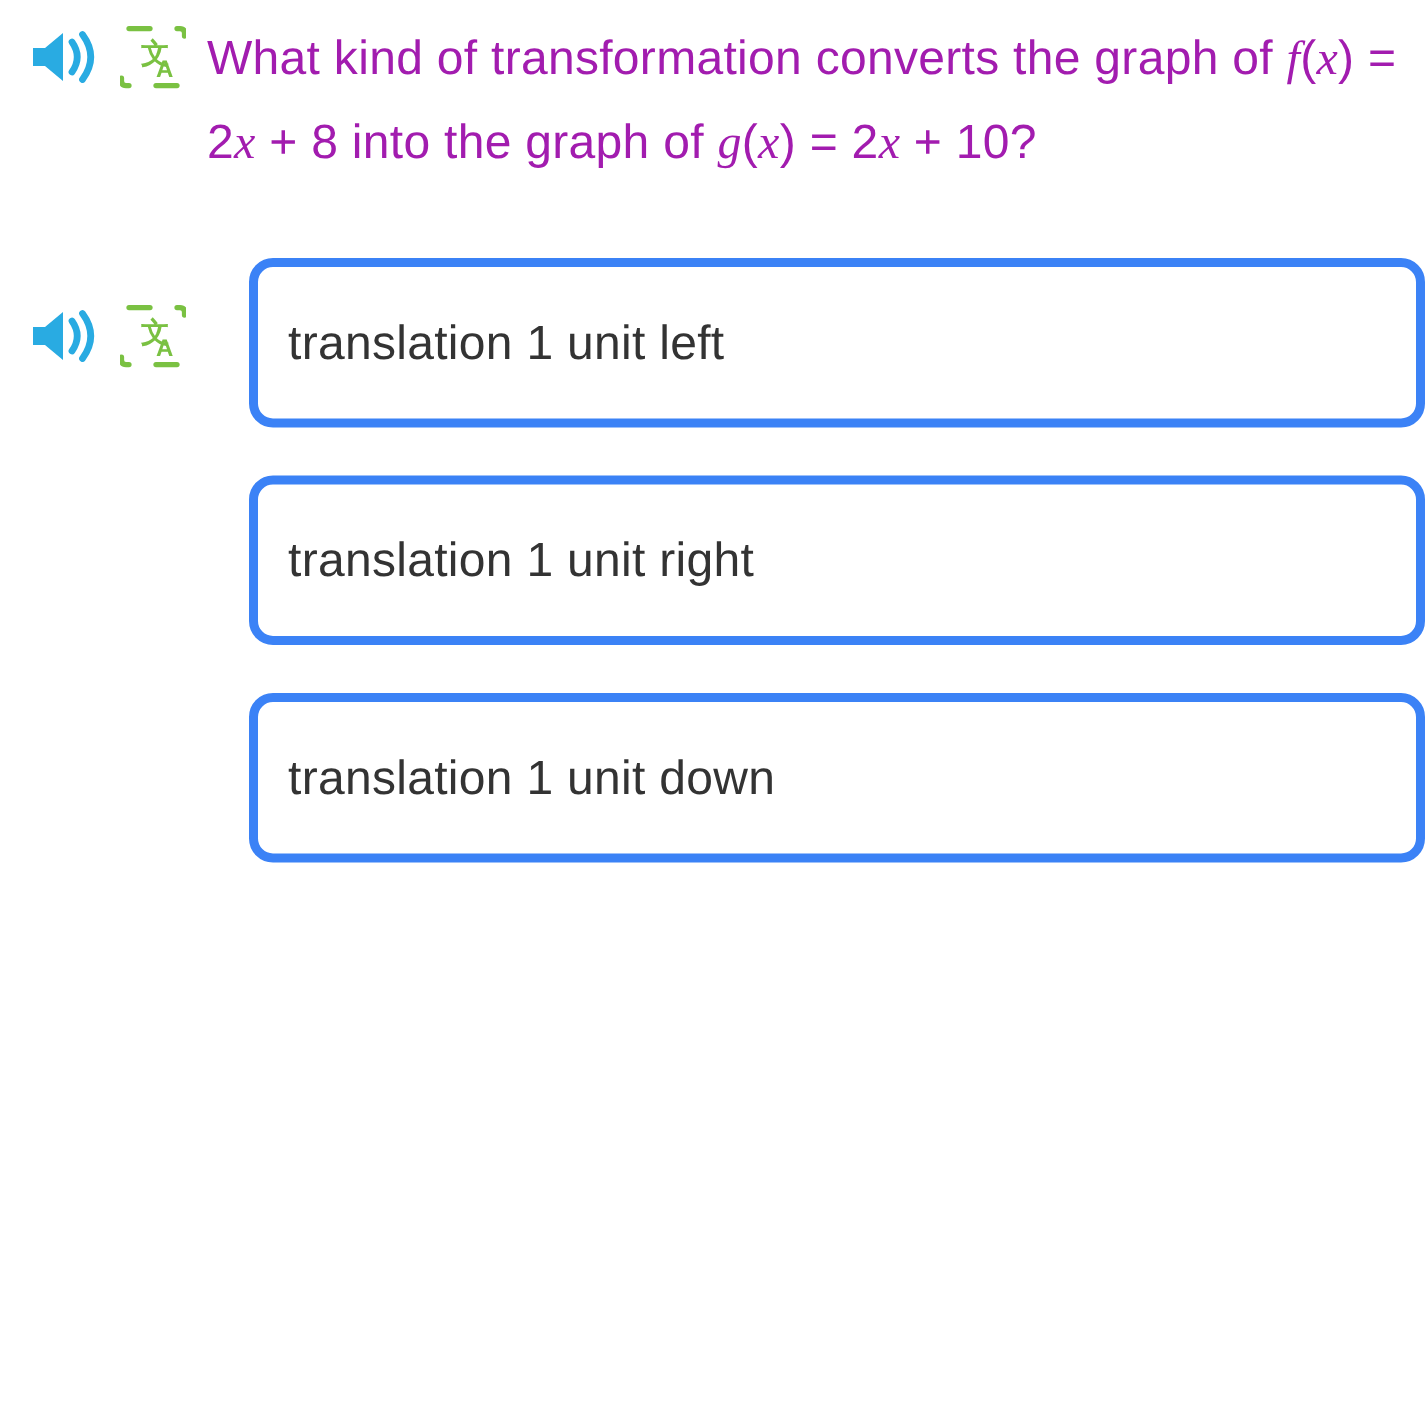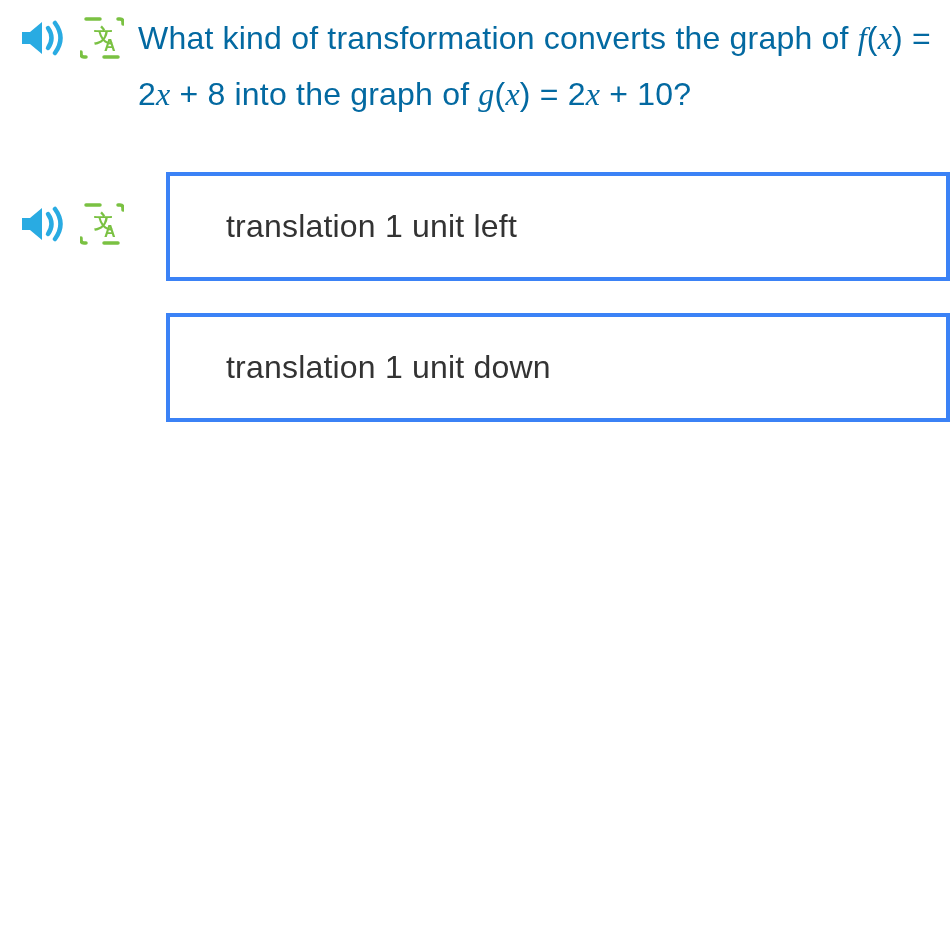--- a/index.html
+++ b/index.html
@@ -24,21 +24,21 @@
     .icon-group {
       display: flex;
       align-items: center;
       gap: 12px;
       flex-shrink: 0;
       padding-top: 6px;
     }
     .question-text {
       font-size: 32px;
       line-height: 1.75;
-      color: #0369a1;
+      color: #a21caf;
       letter-spacing: 0.2px;
     }
     .question-text .math-fn {
       font-style: italic;
       font-family: Georgia, 'Times New Roman', serif;
     }
     .question-text .math-var {
       font-style: italic;
       font-family: Georgia, 'Times New Roman', serif;
     }
@@ -54,24 +54,24 @@
       flex-shrink: 0;
       padding-top: 30px;
     }
     .answer-list {
       display: flex;
       flex-direction: column;
       gap: 32px;
       flex: 1;
     }
     .answer-button {
-      border: 4px solid #3b82f6;
-      border-radius: 0;
+      border: 6px solid #3b82f6;
+      border-radius: 16px;
       background: #ffffff;
-      padding: 32px 56px;
+      padding: 32px 20px;
       font-size: 32px;
       color: #333333;
       text-align: left;
       cursor: pointer;
       font-family: Verdana, Geneva, sans-serif;
       width: 100%;
       letter-spacing: 0.2px;
     }
     .speaker-icon {
       width: 48px;
@@ -130,16 +130,19 @@
         <text x="14" y="26" font-size="19" fill="#7ac142" font-family="Arial" font-weight="bold">文</text>
         <text x="24" y="35" font-size="16" fill="#7ac142" font-family="Arial" font-weight="bold">A</text>
       </svg>
     </span>
   </div>
   <div class="answer-list">
     <button class="answer-button">
       <span>translation 1 unit left</span>
     </button>
     <button class="answer-button">
+      <span>translation 1 unit right</span>
+    </button>
+    <button class="answer-button">
       <span>translation 1 unit down</span>
     </button>
   </div>
 </div>
 
 </body></html>

